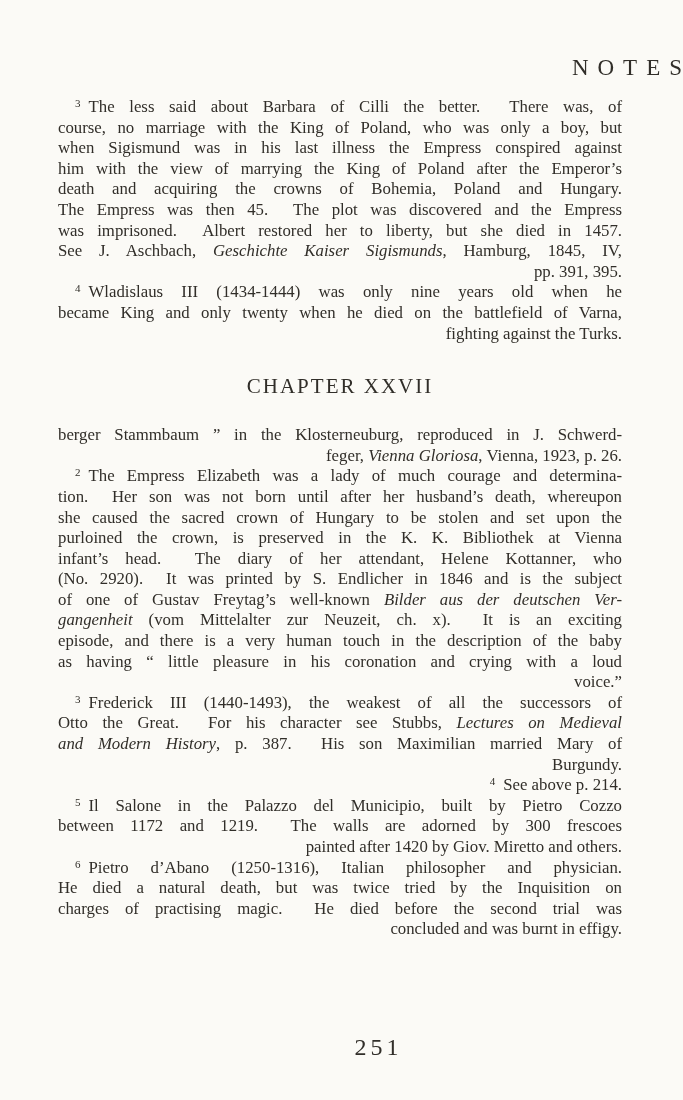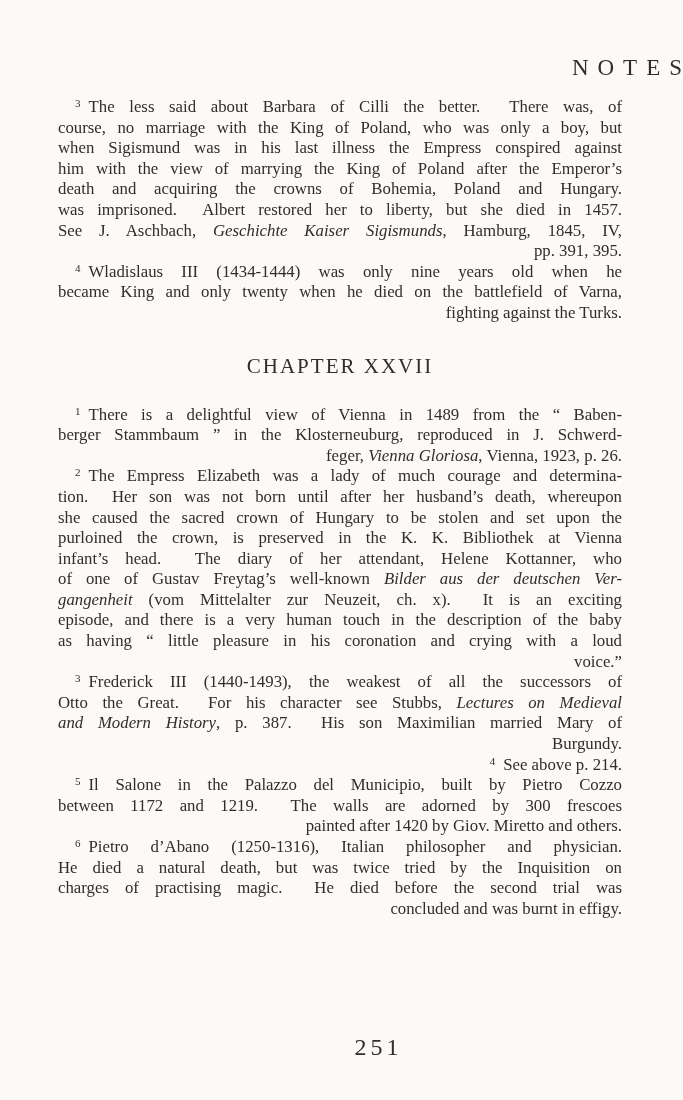--- a/index.html
+++ b/index.html
@@ -83,35 +83,36 @@
 
 <div class="page" style="background: rgb(251, 250, 246); color: rgb(49, 46, 41);">
   <div class="notes-title">NOTES</div>
 
   <div class="body-block">
       <div class="line j first"><span class="sup">3</span><span>The less said about Barbara of Cilli the better.&nbsp; There was, of</span></div>
       <div class="line j"><span>course, no marriage with the King of Poland, who was only a boy, but</span></div>
       <div class="line j"><span>when Sigismund was in his last illness the Empress conspired against</span></div>
       <div class="line j"><span>him with the view of marrying the King of Poland after the Emperor’s</span></div>
       <div class="line j"><span>death and acquiring the crowns of Bohemia, Poland and Hungary.</span></div>
+      <div class="line j"><span>The Empress was then 45.&nbsp; The plot was discovered and the Empress</span></div>
       <div class="line j"><span>was imprisoned.&nbsp; Albert restored her to liberty, but she died in 1457.</span></div>
       <div class="line j"><span>See J. Aschbach, </span><span class="i">Geschichte Kaiser Sigismunds</span><span>, Hamburg, 1845, IV,</span></div>
       <div class="line l"><span>pp. 391, 395.</span></div>
       <div class="line j first"><span class="sup">4</span><span>Wladislaus III (1434-1444) was only nine years old when he</span></div>
       <div class="line j"><span>became King and only twenty when he died on the battlefield of Varna,</span></div>
       <div class="line l"><span>fighting against the Turks.</span></div>
       <div class="chapter-heading">CHAPTER XXVII</div>
-      <div class="line j first"><span class="sup">1</span><span>There is a delightful view of Vienna in 1489 from the “ Baben-</span></div>
       <div class="line j"><span>berger Stammbaum ” in the Klosterneuburg, reproduced in J. Schwerd-</span></div>
       <div class="line l"><span>feger, </span><span class="i">Vienna Gloriosa</span><span>, Vienna, 1923, p. 26.</span></div>
       <div class="line j first"><span class="sup">2</span><span>The Empress Elizabeth was a lady of much courage and determina-</span></div>
       <div class="line j"><span>tion.&nbsp; Her son was not born until after her husband’s death, whereupon</span></div>
       <div class="line j"><span>she caused the sacred crown of Hungary to be stolen and set upon the</span></div>
       <div class="line j"><span>purloined the crown, is preserved in the K. K. Bibliothek at Vienna</span></div>
       <div class="line j"><span>infant’s head.&nbsp; The diary of her attendant, Helene Kottanner, who</span></div>
+      <div class="line j"><span>(No. 2920).&nbsp; It was printed by S. Endlicher in 1846 and is the subject</span></div>
       <div class="line j"><span>of one of Gustav Freytag’s well-known </span><span class="i">Bilder aus der deutschen Ver-</span></div>
       <div class="line j"><span class="i">gangenheit</span><span> (vom Mittelalter zur Neuzeit, ch. x).&nbsp; It is an exciting</span></div>
       <div class="line j"><span>episode, and there is a very human touch in the description of the baby</span></div>
       <div class="line j"><span>as having “ little pleasure in his coronation and crying with a loud</span></div>
       <div class="line l"><span>voice.”</span></div>
       <div class="line j first"><span class="sup">3</span><span>Frederick III (1440-1493), the weakest of all the successors of</span></div>
       <div class="line j"><span>Otto the Great.&nbsp; For his character see Stubbs, </span><span class="i">Lectures on Medieval</span></div>
       <div class="line j"><span class="i">and Modern History</span><span>, p. 387.&nbsp; His son Maximilian married Mary of</span></div>
       <div class="line l"><span>Burgundy.</span></div>
       <div class="line l first"><span class="sup">4</span><span>See above p. 214.</span></div>

